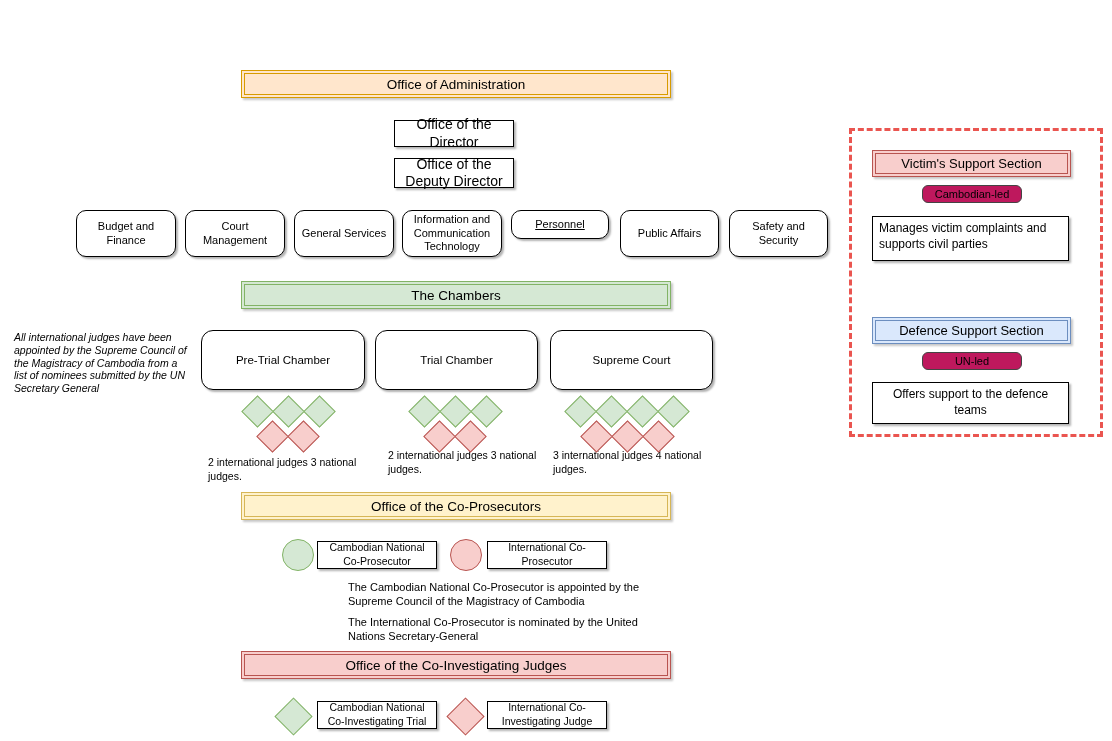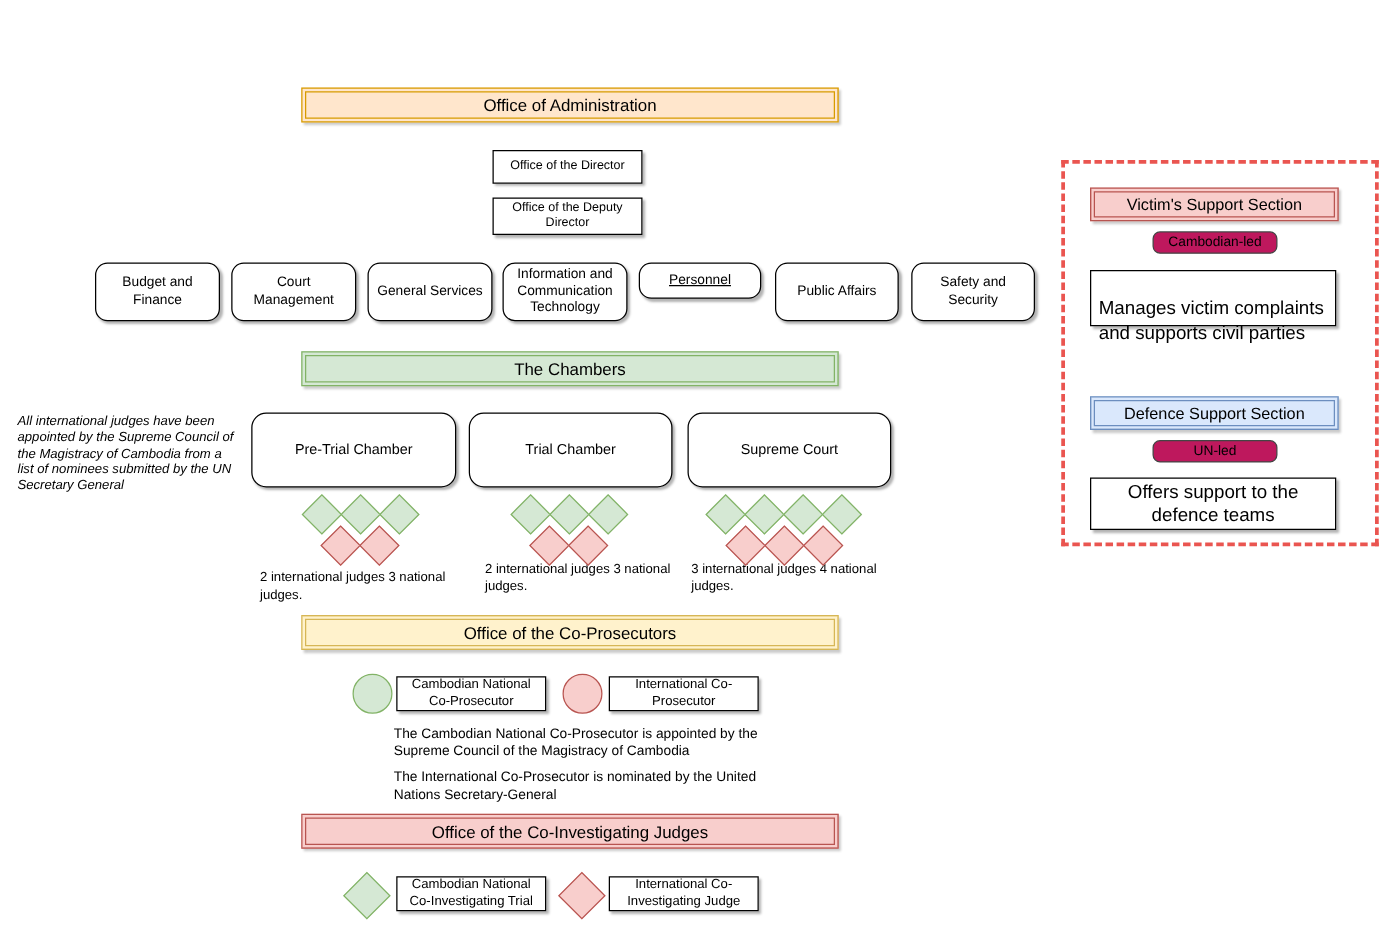--- a/index.html
+++ b/index.html
@@ -25,43 +25,43 @@
     border:1px solid #6c8ebf;background:#dae8fc;border-radius:8px;
     font-size:15px;box-shadow:2px 2px 2px rgba(0,0,0,0.18);
   }
   .wbox{
     border:1px solid #000;background:#fff;
     box-shadow:2px 2px 2px rgba(0,0,0,0.3);
   }
   .rbox{border-radius:10px;}
   .chamber{border-radius:12px;font-size:11.5px;}
   .dept{font-size:11px;line-height:1.25;padding:2px 3px;}
-  .small{font-size:10px;line-height:1.25;}
+  .small{font-size:14px;line-height:1.25;}
   .label-box{font-size:10.5px;line-height:1.3;padding:1px 2px;}
   .note{font-size:10.5px;font-style:italic;line-height:1.22;}
   .caption{font-size:10.5px;line-height:1.35;}
-  .para{font-size:11px;line-height:1.3;}
+  .para{font-size:11px;line-height:1.3;margin-left:33px;}
   .diamond{
     position:absolute;width:23px;height:23px;transform:rotate(45deg);box-sizing:border-box;
   }
   .diamond.green{background:#d5e8d4;border:1px solid #82b366;}
   .diamond.red{background:#f8cecc;border:1px solid #b85450;}
   .big-diamond{width:27px;height:27px;}
   .circle{
     border-radius:50%;box-sizing:border-box;
   }
   .circle.green{background:#d5e8d4;border:1px solid #82b366;}
   .circle.red{background:#f8cecc;border:1px solid #b85450;}
   .dashed-panel{
     border:3px dashed #ea5550;background:transparent;
   }
   .pill{
     border:1.5px solid #444;border-radius:6px;background:#be185d;font-size:11px;
   }
-  .desc{font-size:15px;line-height:1.3;padding:20px 6px;}
+  .desc{font-size:12px;line-height:1.3;padding:4px 6px;}
 </style>
 </head>
 <body>
 
 <div id="canvas">
 
 
   <div class="abs center banner orange" style="left:241px;top:70px;width:430px;height:28px;">Office of Administration</div>
 
   <div class="abs center wbox small" style="left:394px;top:120px;width:120px;height:27px;">Office of the Director</div>

